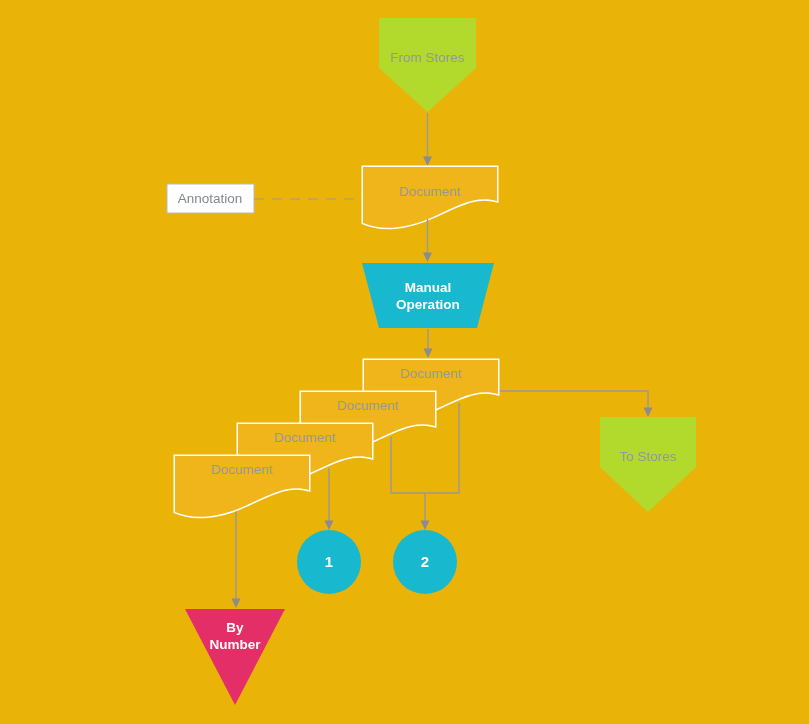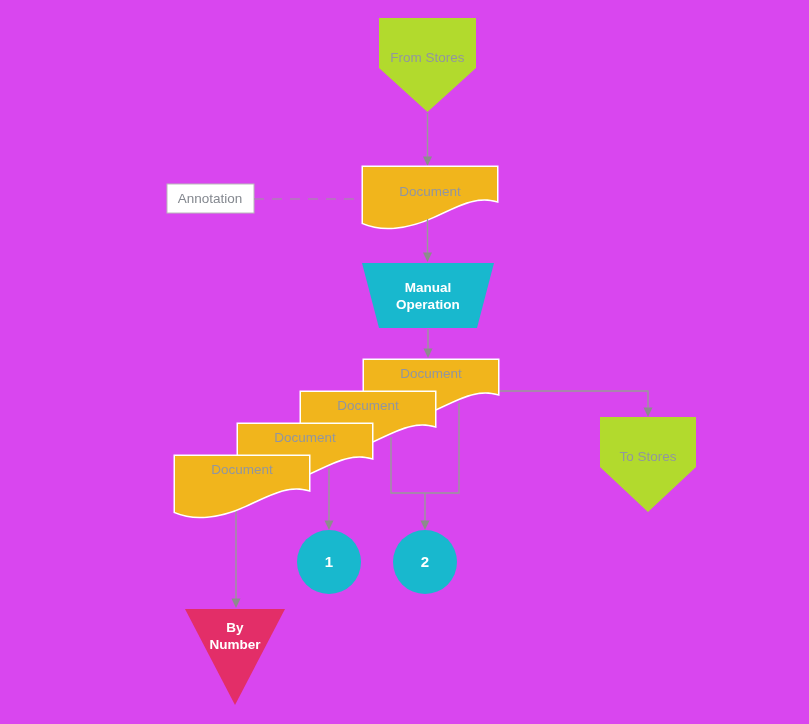--- a/index.html
+++ b/index.html
@@ -1,16 +1,16 @@
 <!DOCTYPE html>
 <html><head>
 <meta charset="utf-8">
 <style>
   html,body{margin:0;padding:0;background:#ffffff;}
-  .canvas-wrap{width:809px;height:724px;position:relative;background:#d946ef;}
+  .canvas-wrap{width:809px;height:724px;position:relative;background:#eab308;}
   svg{display:block;}
   text{font-family:"Liberation Sans",sans-serif;text-anchor:middle;dominant-baseline:middle;}
   .lbl{fill:#9196a0;font-size:13.5px;}
   .albl{fill:#84888f;font-size:13.5px;}
   .wlbl{fill:#ffffff;font-size:13.5px;font-weight:bold;}
   .num{fill:#ffffff;font-size:15px;font-weight:bold;}
   .conn{fill:none;stroke-width:1.4;}
   .dash{fill:none;stroke-width:1.2;stroke-dasharray:10 8;}
   .doc{stroke:#ffffff;stroke-width:3;paint-order:stroke;}
   .ah{stroke:none;}

